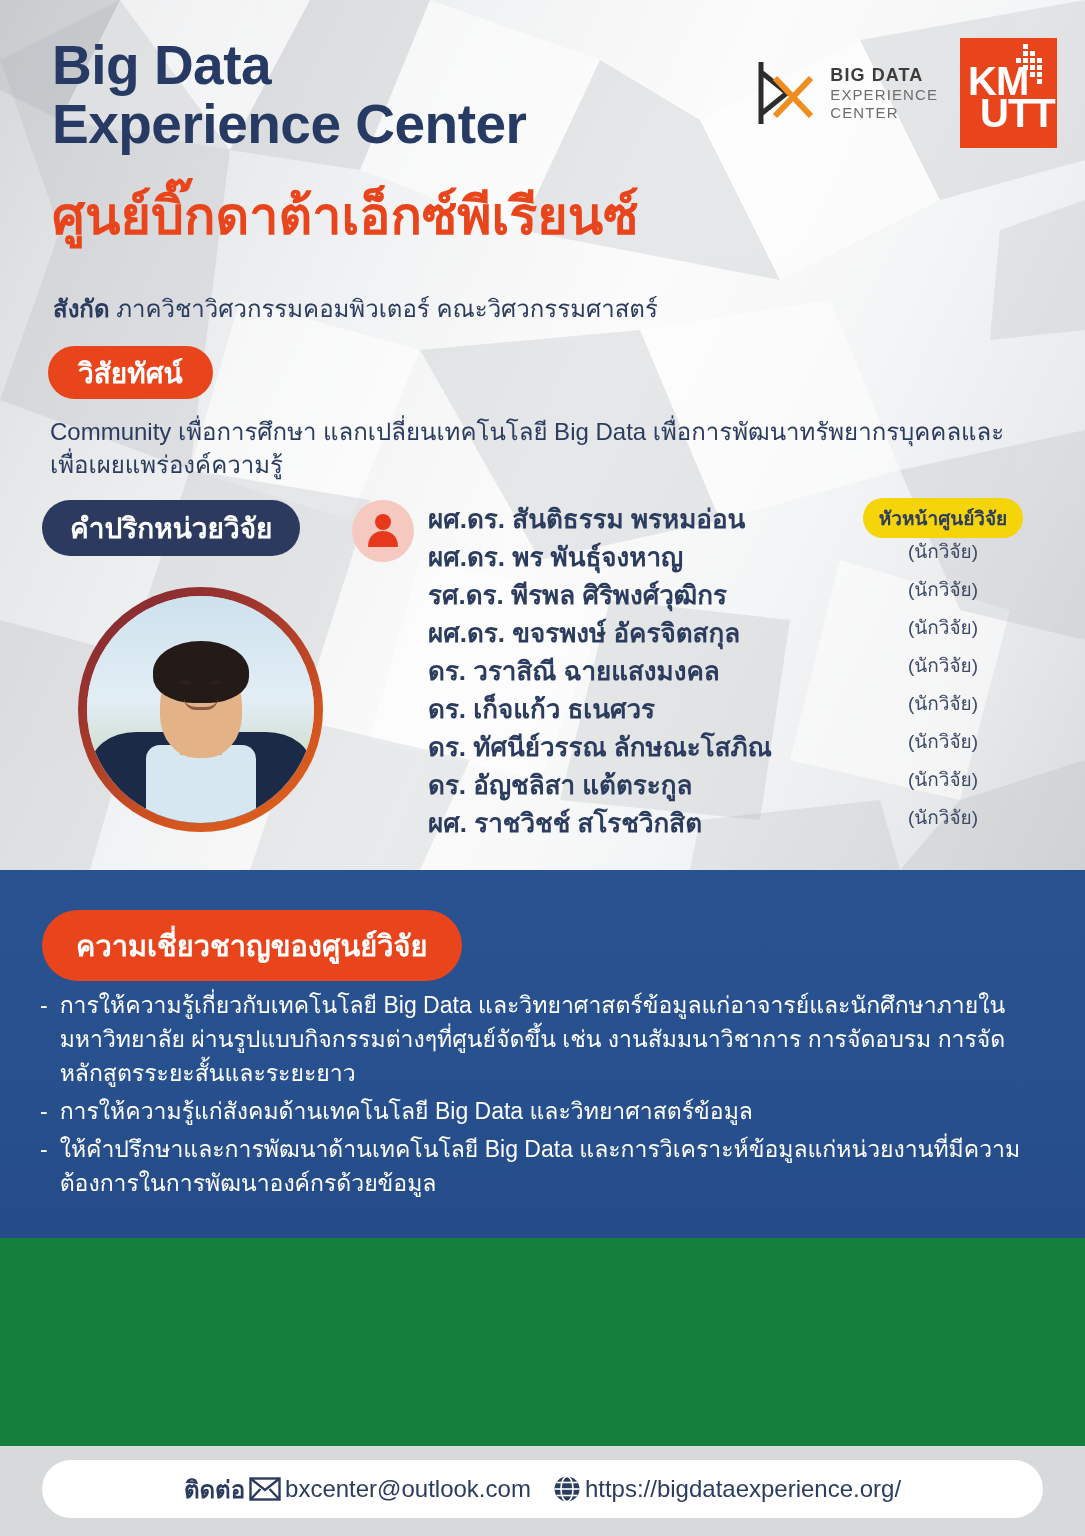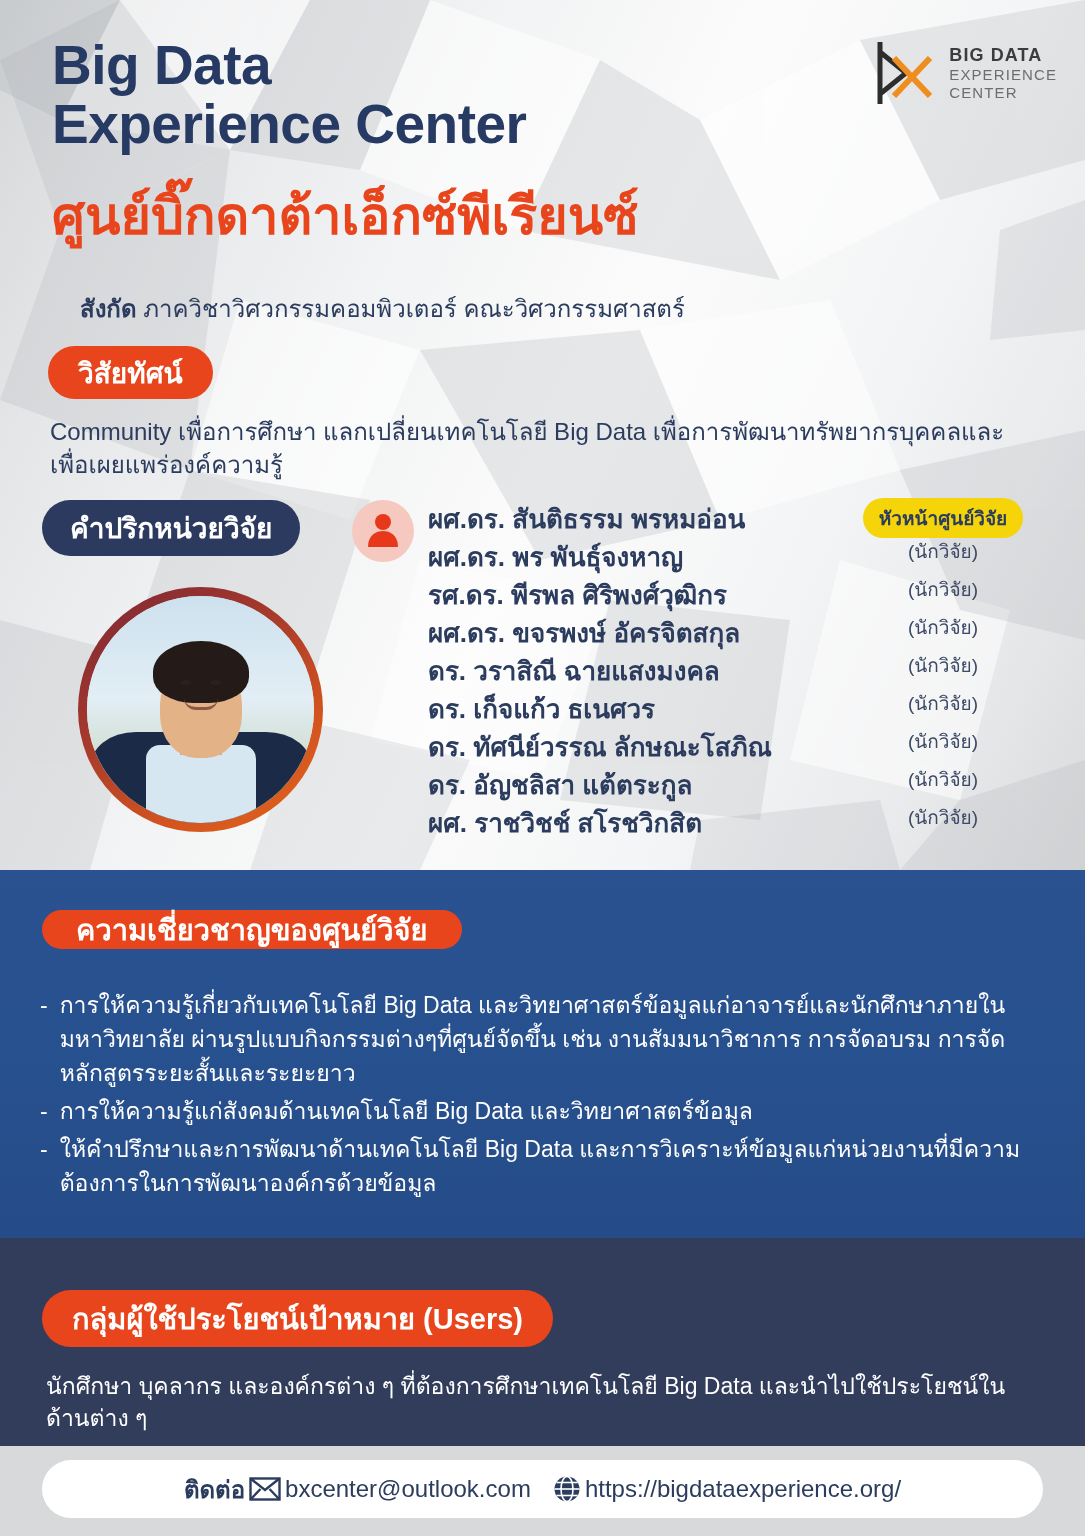--- a/index.html
+++ b/index.html
@@ -51,21 +51,21 @@
     line-height: 1.1;
     font-weight: bold;
     color: #e8451c;
   }
   .affil {
     position: absolute;
     left: 53px; top: 289px;
     font-size: 24px;
     color: #2b3c5e;
   }
-  .affil b { font-weight: bold; margin-left: 27px; }
+  .affil b { font-weight: bold; }
   .affil span { font-weight: normal; }
 
   
   .logos {
     position: absolute;
     right: 28px; top: 38px;
     display: flex;
     align-items: center;
     gap: 22px;
   }
@@ -200,21 +200,21 @@
     position: absolute;
     left: 0; top: 870px;
     width: 1085px;
     height: 368px;
     background: #24508f;
     background: linear-gradient(180deg,#2a5291 0%, #27508e 55%, #254c88 100%);
   }
   .exp-pill {
     position: absolute;
     left: 42px; top: 40px;
-    height: 39px;
+    height: 71px;
     padding: 0 34px;
     font-size: 29px;
   }
   .bullets {
     position: absolute;
     left: 40px; top: 118px;
     width: 1010px;
     color: #ffffff;
   }
   .bullet {
@@ -335,20 +335,43 @@
             <path d="M58 20 L22 58" fill="none" stroke="#ef8e1e" stroke-width="6"></path>
           </svg>
         </span>
         <div class="bx-words">
           <div class="l1">BIG DATA</div>
           <div class="l2">EXPERIENCE</div>
           <div class="l3">CENTER</div>
         </div>
       </div>
 
+      <div class="kmutt">
+        <span class="dots">
+          <svg width="44" height="46" viewBox="0 0 44 46" aria-hidden="true">
+            <g fill="#ffffff">
+              <rect x="18" y="0" width="5" height="5"></rect>
+              <rect x="18" y="7" width="5" height="5"></rect>
+                <rect x="25" y="7" width="5" height="5"></rect>
+              <rect x="11" y="14" width="5" height="5"></rect>
+                <rect x="18" y="14" width="5" height="5"></rect>
+                <rect x="25" y="14" width="5" height="5"></rect>
+                <rect x="32" y="14" width="5" height="5"></rect>
+              <rect x="18" y="21" width="5" height="5"></rect>
+                <rect x="25" y="21" width="5" height="5"></rect>
+                <rect x="32" y="21" width="5" height="5"></rect>
+              <rect x="25" y="28" width="5" height="5"></rect>
+                <rect x="32" y="28" width="5" height="5"></rect>
+              <rect x="32" y="35" width="5" height="5"></rect>
+            </g>
+          </svg>
+        </span>
+        <div class="km">KM</div>
+        <div class="utt">UTT</div>
+      </div>
     </div>
 
     <div class="pill pill-orange vision-pill">วิสัยทัศน์</div>
     <div class="vision-text">Community เพื่อการศึกษา แลกเปลี่ยนเทคโนโลยี Big Data เพื่อการพัฒนาทรัพยากรบุคคลและเพื่อเผยแพร่องค์ความรู้</div>
 
     <div class="pill pill-navy members-pill">คำปริกหน่วยวิจัย</div>
 
     <div class="photo-wrap">
       <div class="photo">
         <div class="sky"></div>
@@ -422,24 +445,20 @@
         <span class="dash">-</span>
         <span class="btext">การให้ความรู้แก่สังคมด้านเทคโนโลยี Big Data และวิทยาศาสตร์ข้อมูล</span>
       </div>
       <div class="bullet">
         <span class="dash">-</span>
         <span class="btext">ให้คำปรึกษาและการพัฒนาด้านเทคโนโลยี Big Data และการวิเคราะห์ข้อมูลแก่หน่วยงานที่มีความต้องการในการพัฒนาองค์กรด้วยข้อมูล</span>
       </div>
     </div>
   </div>
 
-  <div class="band-navy">
-    <div class="pill pill-orange users-pill">กลุ่มผู้ใช้ประโยชน์เป้าหมาย (Users)</div>
-    <div class="users-text">นักศึกษา บุคลากร และองค์กรต่าง ๆ ที่ต้องการศึกษาเทคโนโลยี Big Data และนำไปใช้ประโยชน์ในด้านต่าง ๆ</div>
-  </div>
 
   <div class="footer">
     <div class="contact-bar">
       <span class="label">ติดต่อ</span>
       <span class="mail-icon">
         <svg width="32" height="24" viewBox="0 0 32 24" aria-hidden="true">
           <rect x="1.5" y="1.5" width="29" height="21" fill="none" stroke="#2b3c5e" stroke-width="2.4"></rect>
           <path d="M1.5 1.5 L16 13 L30.5 1.5" fill="none" stroke="#2b3c5e" stroke-width="2.4"></path>
           <path d="M1.5 22.5 L11.5 12 M30.5 22.5 L20.5 12" fill="none" stroke="#2b3c5e" stroke-width="2.4"></path>
         </svg>

